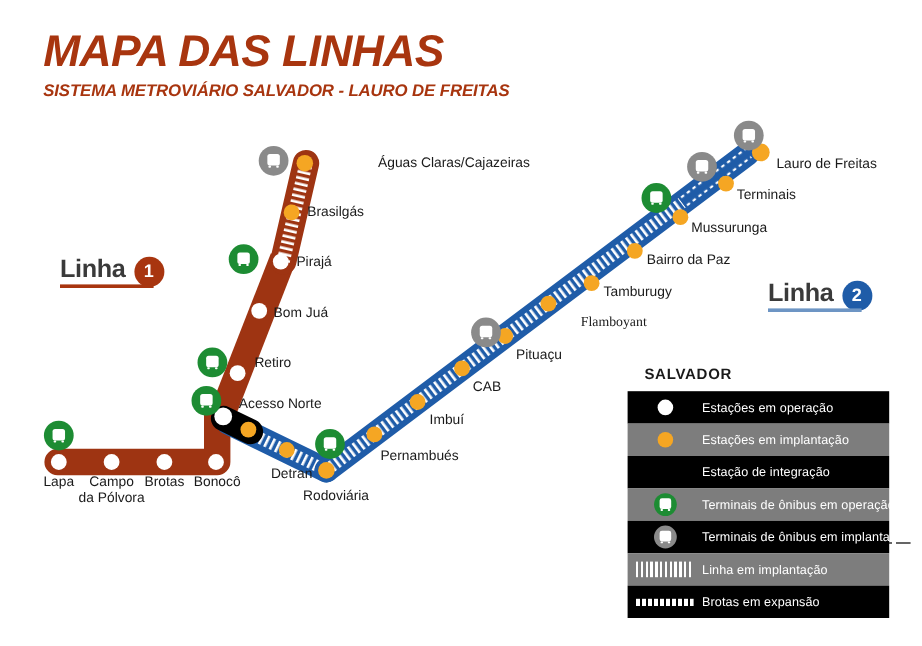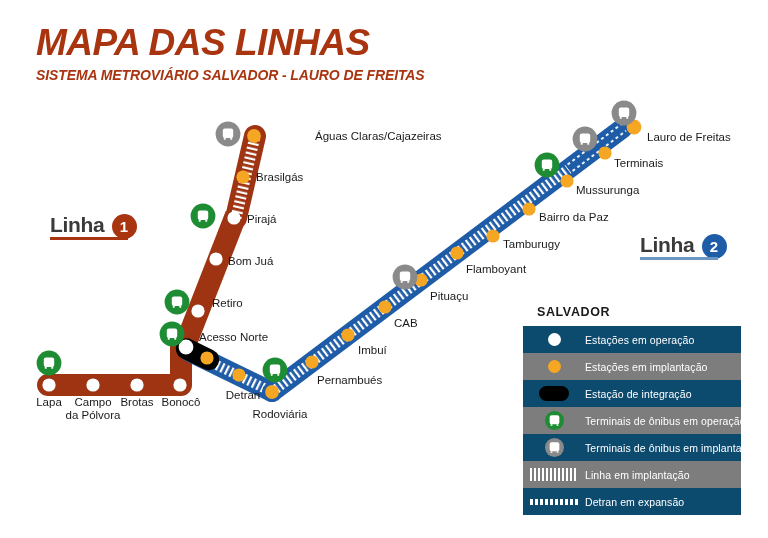--- a/index.html
+++ b/index.html
@@ -52,21 +52,21 @@
   
   #legend{position:absolute;left:523px;top:305px;width:218px;}
   .legend-title{
     font-size:12.5px;font-weight:bold;color:#1a1a1a;
     letter-spacing:0.6px;margin:0 0 7px 14px;
   }
   .legend-rows{border:0;}
   .legend-row{
     display:flex;align-items:center;height:27px;position:relative;
   }
-  .legend-row.odd{background:#0c4a6e;}
+  .legend-row.odd{background:#000000;text-decoration:underline;}
   .legend-row.even{background:#7d7d7d;}
   .legend-swatch{
     width:62px;min-width:62px;height:27px;
     display:flex;align-items:center;justify-content:center;
   }
   .legend-text{
     font-size:10.5px;color:#ffffff;white-space:nowrap;
     letter-spacing:0.1px;
   }
   .sw-dot-white{width:13px;height:13px;border-radius:50%;background:#fff;}
@@ -258,21 +258,21 @@
   <div class="stn-label" style="left:247px;top:213px;">Pirajá</div>
   <div class="stn-label" style="left:256px;top:171px;">Brasilgás</div>
   <div class="stn-label" style="left:267px;top:130px;margin-left:48px;">Águas Claras/Cajazeiras</div>
 
   <div class="stn-label ctr" style="left:243px;top:389px;">Detran</div>
   <div class="stn-label ctr" style="left:280px;top:408px;">Rodoviária</div>
   <div class="stn-label" style="left:317px;top:374px;">Pernambués</div>
   <div class="stn-label" style="left:358px;top:344px;">Imbuí</div>
   <div class="stn-label" style="left:394px;top:317px;">CAB</div>
   <div class="stn-label" style="left:430px;top:290px;">Pituaçu</div>
-  <div class="stn-label" style="left:466px;top:263px;">Flamboyant</div>
+  <div class="stn-label" style="left:484px;top:263px;font-family:Liberation Serif, serif;">Flamboyant</div>
   <div class="stn-label" style="left:503px;top:238px;">Tamburugy</div>
   <div class="stn-label" style="left:539px;top:211px;">Bairro da Paz</div>
   <div class="stn-label" style="left:576px;top:184px;">Mussurunga</div>
   <div class="stn-label" style="left:614px;top:157px;">Terminais</div>
   <div class="stn-label" style="left:647px;top:131px;">Lauro de Freitas</div>
 
   <div id="legend">
     <div class="legend-title">SALVADOR</div>
     <div class="legend-rows">
 
@@ -327,19 +327,19 @@
         <div class="legend-swatch">
             <div class="sw-hatch"></div>
           </div>
         <div class="legend-text">Linha em implantação</div>
       </div>
 
       <div class="legend-row odd">
         <div class="legend-swatch">
             <div class="sw-dots"></div>
           </div>
-        <div class="legend-text">Detran em expansão</div>
+        <div class="legend-text">Brotas em expansão</div>
       </div>
 
     </div>
   </div>
 
 </div>
 
 </body></html>

